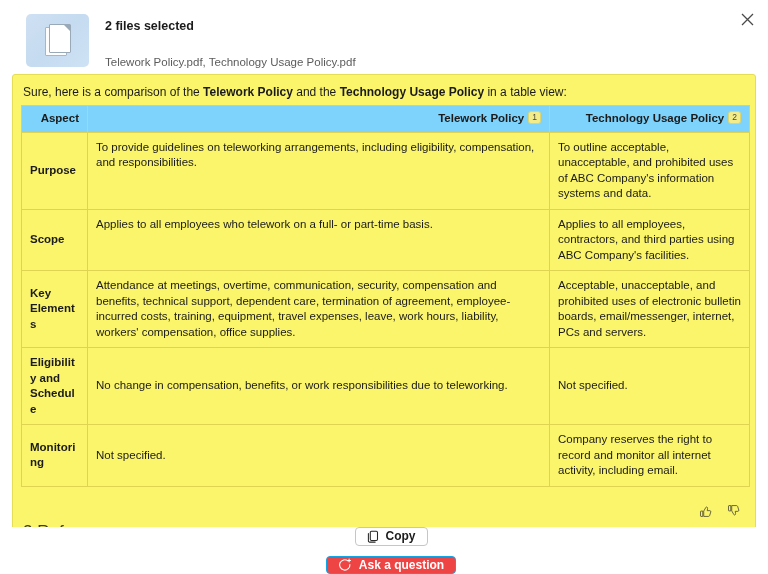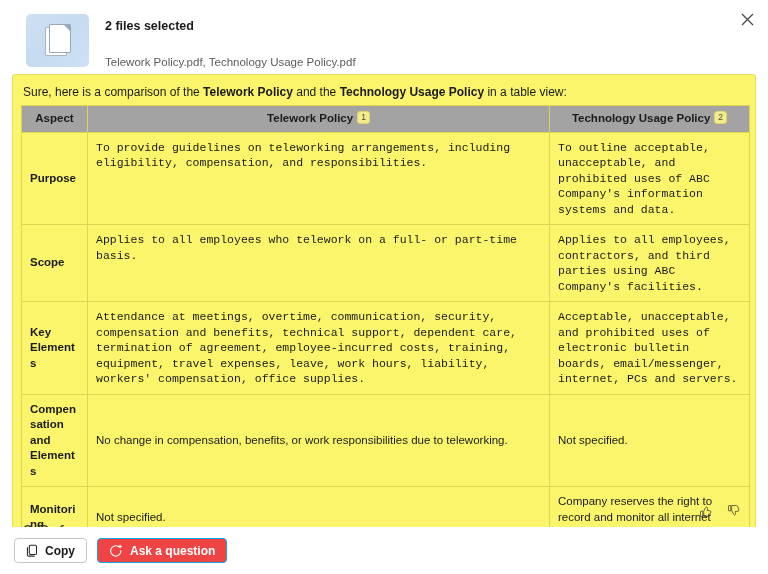--- a/index.html
+++ b/index.html
@@ -132,34 +132,34 @@
     border: 1px solid #ded352;
     vertical-align: middle;
     padding: 7px 8px;
     line-height: 15.5px;
     color: #1b1b1b;
     word-wrap: break-word;
     overflow-wrap: break-word;
     word-break: break-word;
   }
   table.cmp thead th {
-    background: #a3a3a3;
+    background: #7dd3fc;
     font-weight: bold;
-    text-align: center;
+    text-align: right;
     padding-top: 5px;
     padding-bottom: 5px;
     font-size: 11.5px;
   }
   table.cmp td.aspect {
     font-weight: bold;
   }
   td.val { vertical-align: middle; }
   tr.r-keyel td.val,
   tr.r-purpose td.val,
-  tr.r-scope td.val { vertical-align: top; font-family: Liberation Mono, monospace; }
+  tr.r-scope td.val { vertical-align: top; }
 
   .cite {
     display: inline-block;
     background: #f2ec8c;
     border: 1px solid #ddd66f;
     border-radius: 3px;
     font-size: 8.5px;
     line-height: 11px;
     padding: 0 3px;
     color: #4a4a33;
@@ -196,20 +196,21 @@
     left: 0;
     bottom: 0;
     width: 768px;
     height: 47px;
     display: flex;
     align-items: center;
     padding-left: 14px;
     gap: 10px;
     box-sizing: border-box;
     background: #ffffff;
+    flex-direction: column;
   }
   .btn {
     display: inline-flex;
     align-items: center;
     gap: 7px;
     height: 25px;
     border-radius: 4px;
     font-size: 12px;
     font-weight: bold;
     padding: 0 11px;
@@ -281,21 +282,21 @@
         <td class="aspect">Scope</td>
         <td class="val">Applies to all employees who telework on a full- or part-time basis.</td>
         <td class="val">Applies to all employees, contractors, and third parties using ABC Company's facilities.</td>
       </tr>
       <tr class="r-keyel">
         <td class="aspect">Key Elements</td>
         <td class="val">Attendance at meetings, overtime, communication, security, compensation and benefits, technical support, dependent care, termination of agreement, employee-incurred costs, training, equipment, travel expenses, leave, work hours, liability, workers' compensation, office supplies.</td>
         <td class="val">Acceptable, unacceptable, and prohibited uses of electronic bulletin boards, email/messenger, internet, PCs and servers.</td>
       </tr>
       <tr>
-        <td class="aspect">Compensation and Elements</td>
+        <td class="aspect">Eligibility and Schedule</td>
         <td class="val">No change in compensation, benefits, or work responsibilities due to teleworking.</td>
         <td class="val">Not specified.</td>
       </tr>
       <tr>
         <td class="aspect">Monitoring</td>
         <td class="val">Not specified.</td>
         <td class="val">Company reserves the right to record and monitor all internet activity, including email.</td>
       </tr>
 
     </tbody>

